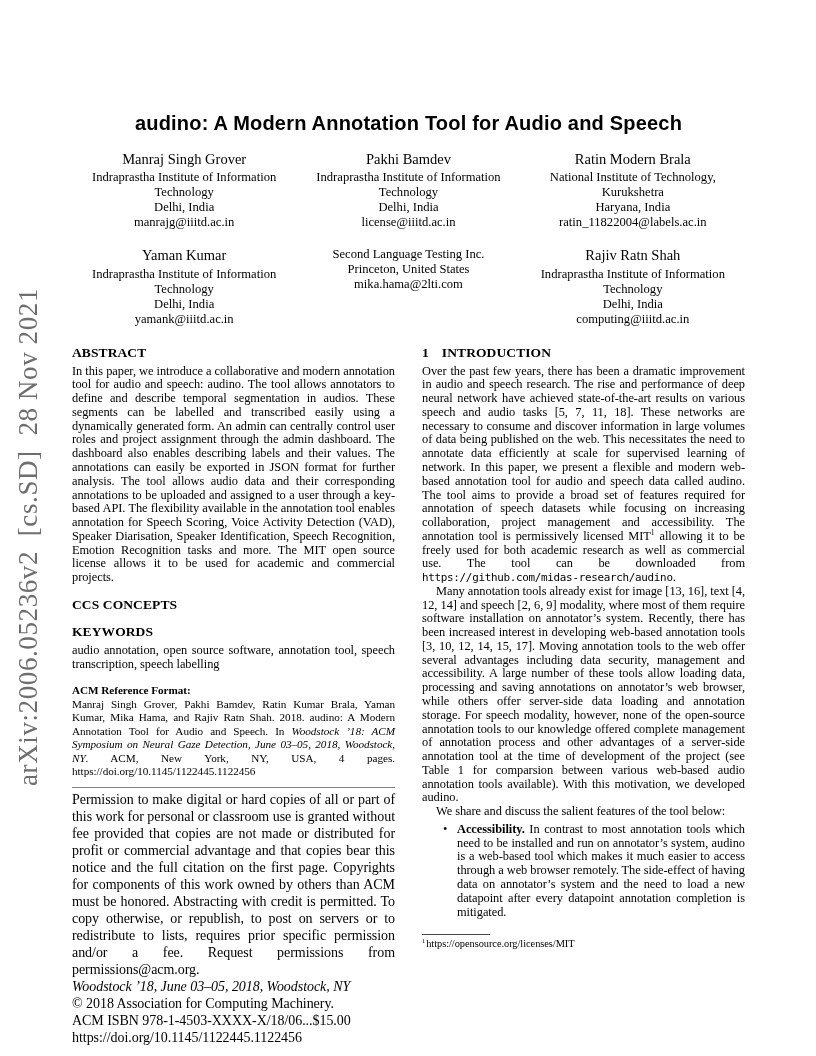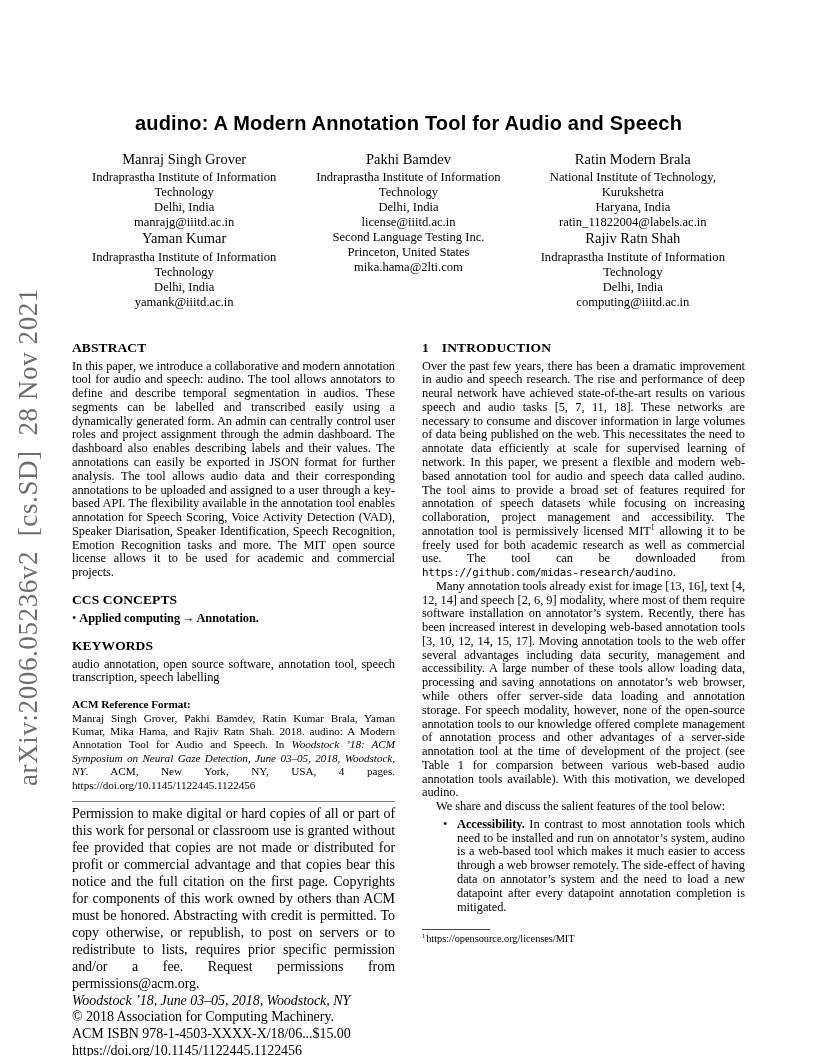--- a/index.html
+++ b/index.html
@@ -24,35 +24,35 @@
 
   .title {
     margin:0; padding-top:100px;
     text-align:center;
     font-family:"Liberation Sans", sans-serif;
     font-size:20px; font-weight:700; letter-spacing:0.2px;
   }
 
   .authors {
     display:grid; grid-template-columns:1fr 1fr 1fr;
-    margin-top:16px;
+    row-gap:17px; margin-top:16px;
   }
   .author { text-align:center; }
   .author-name { font-size:14.5px; line-height:1.2; margin-bottom:2px; }
   .author-line, .author-email { font-size:12.6px; line-height:1.19; }
 
   .columns { display:flex; gap:27px; margin-top:18px; }
   .col { width:323px; font-size:12.4px; line-height:1.11; text-align:justify; letter-spacing:-0.05px; hyphens:auto; }
   .col p { margin:0; }
 
   h2.sec {
     font-size:13.5px; font-weight:700; margin:12px 0 5px 0;
     text-align:left; letter-spacing:0.1px;
   }
-  .col h2.sec:first-child { margin-top:12px; }
+  .col h2.sec:first-child { margin-top:0; }
   h2.sec .sec-num { display:inline-block; margin-right:13px; }
 
   .p-indent { text-indent:14px; }
   .arrow { padding:0 2px; }
 
   .acmref-heading { font-weight:700; font-size:11.2px; margin-top:13px !important; line-height:1.2; }
   .acmref { font-size:11.2px; line-height:1.2; }
 
   .permission { margin-top:9px; font-size:14px; line-height:1.21; }
   .permission-rule { border-top:1.6px solid #828282; margin-bottom:4px; width:100%; }
@@ -122,21 +122,20 @@
       </div>
     </section>
 
     <div class="columns">
 
       <div class="col">
         <h2 class="sec">ABSTRACT</h2>
         <p>In this paper, we introduce a collaborative and modern annotation tool for audio and speech: audino. The tool allows annotators to define and describe temporal segmentation in audios. These segments can be labelled and transcribed easily using a dynamically generated form. An admin can centrally control user roles and project assignment through the admin dashboard. The dashboard also enables describing labels and their values. The annotations can easily be exported in JSON format for further analysis. The tool allows audio data and their corresponding annotations to be uploaded and assigned to a user through a key-based API. The flexibility available in the annotation tool enables annotation for Speech Scoring, Voice Activity Detection (VAD), Speaker Diarisation, Speaker Identification, Speech Recognition, Emotion Recognition tasks and more. The MIT open source license allows it to be used for academic and commercial projects.</p>
 
         <h2 class="sec">CCS CONCEPTS</h2>
-        <p><span>•</span> <b>Applied computing</b><span class="arrow">→</span><b>Annotation</b><b>.</b></p>
 
         <h2 class="sec">KEYWORDS</h2>
         <p>audio annotation, open source software, annotation tool, speech transcription, speech labelling</p>
 
         <p class="acmref-heading">ACM Reference Format:</p>
         <p class="acmref"><span>Manraj Singh Grover, Pakhi Bamdev, Ratin Kumar Brala, Yaman Kumar, Mika Hama, and Rajiv Ratn Shah. 2018. audino: A Modern Annotation Tool for Audio and Speech. In </span><i>Woodstock ’18: ACM Symposium on Neural Gaze Detection, June 03–05, 2018, Woodstock, NY</i><span>. ACM, New York, NY, USA, 4 pages. </span><span>https://doi.org/10.1145/1122445.1122456</span></p>
 
         <div class="permission">
           <div class="permission-rule"></div>
           <p>Permission to make digital or hard copies of all or part of this work for personal or classroom use is granted without fee provided that copies are not made or distributed for profit or commercial advantage and that copies bear this notice and the full citation on the first page. Copyrights for components of this work owned by others than ACM must be honored. Abstracting with credit is permitted. To copy otherwise, or republish, to post on servers or to redistribute to lists, requires prior specific permission and/or a fee. Request permissions from permissions@acm.org.</p>

